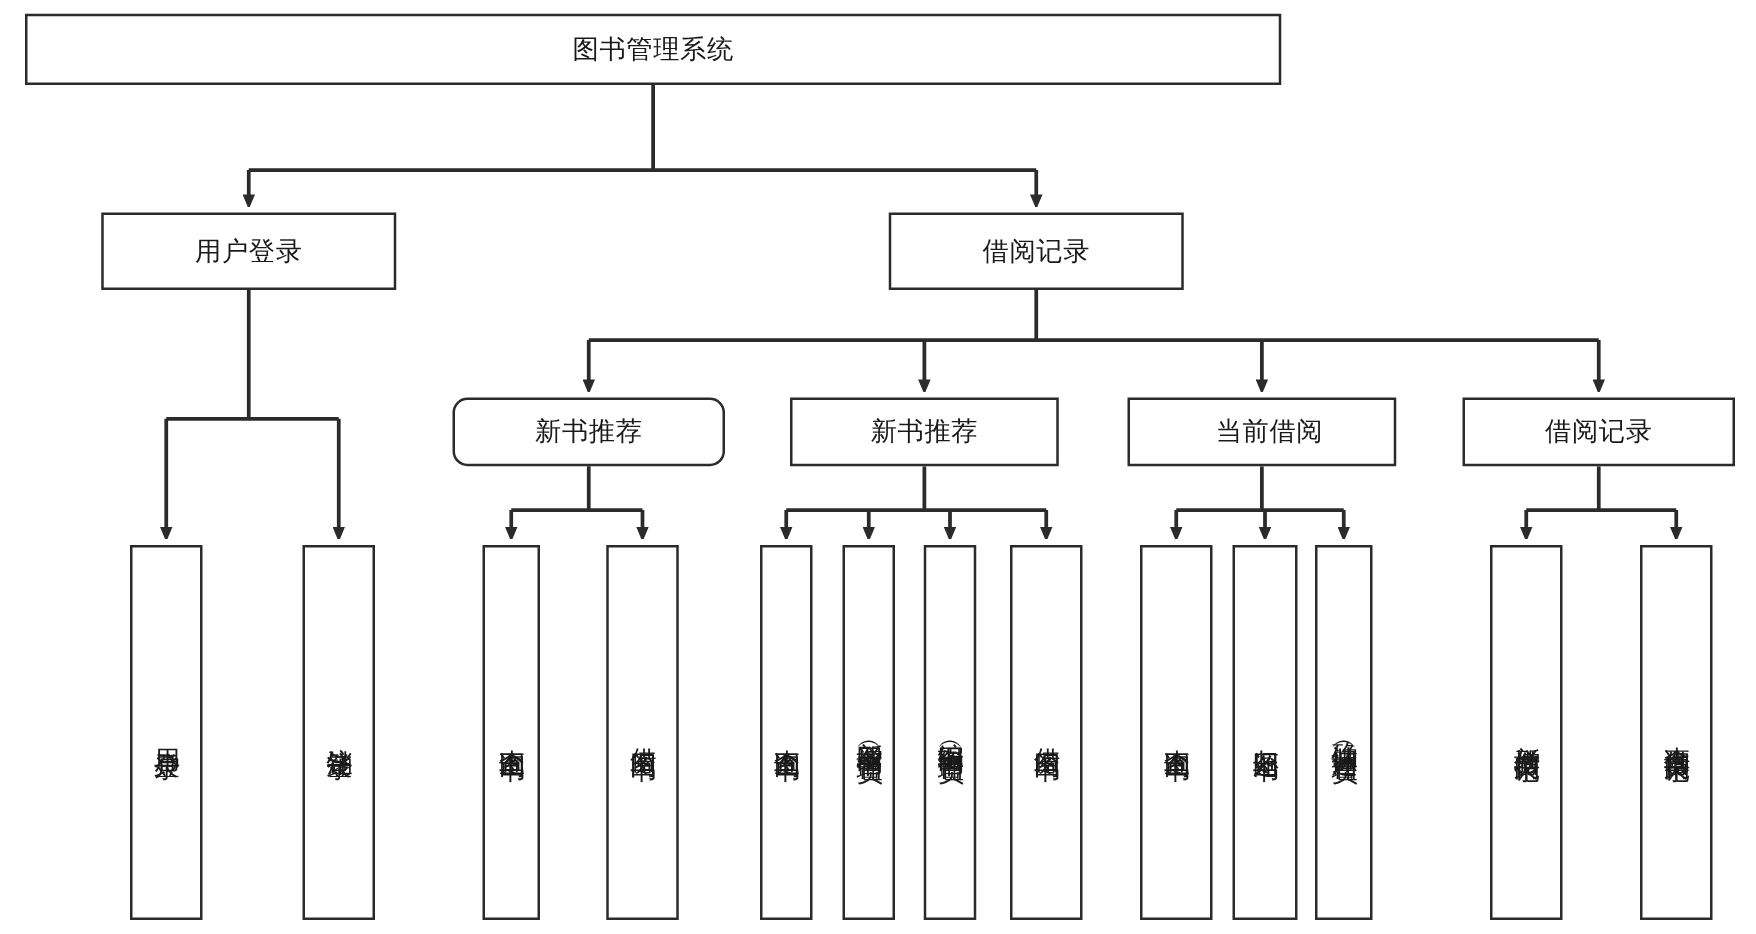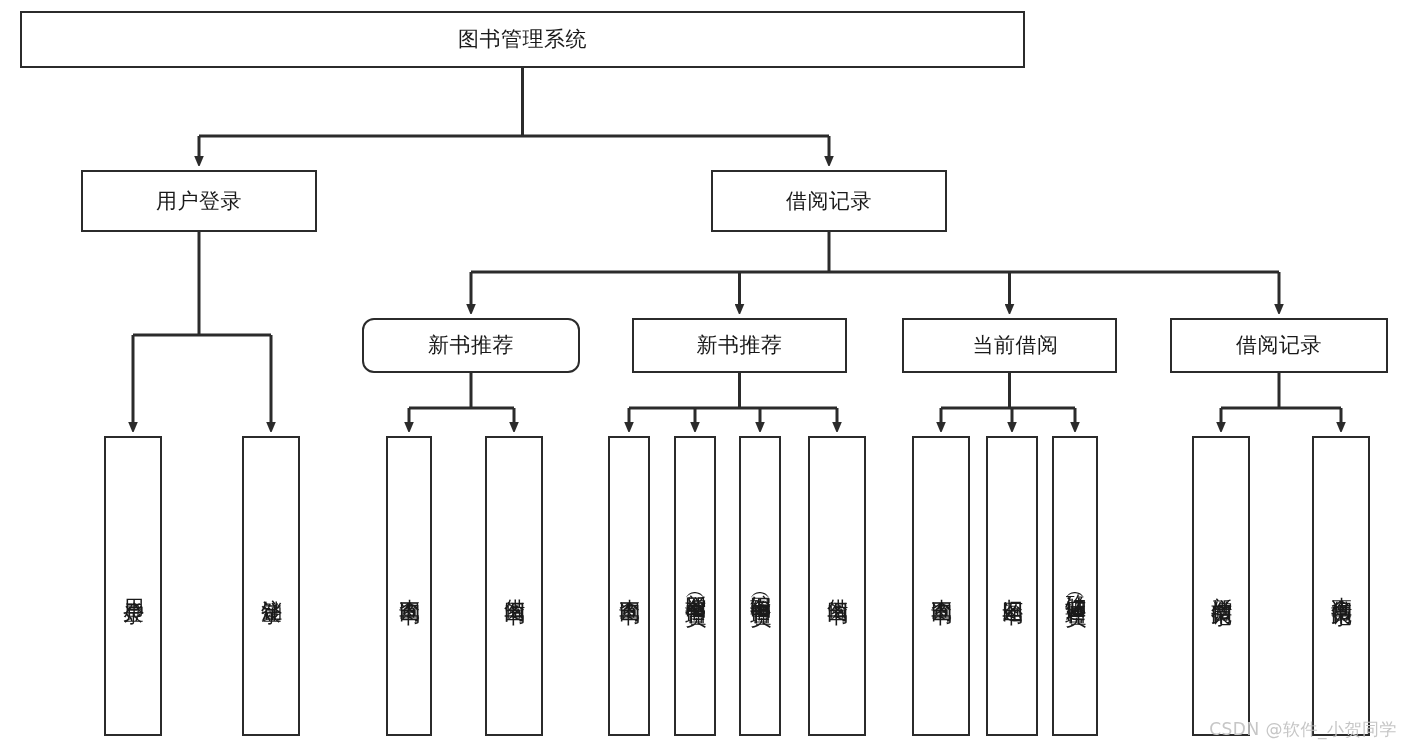--- a/index.html
+++ b/index.html
@@ -172,15 +172,14 @@
         <div class="leaf-label">确认归还（管理员）</div>
       </div>
       <div class="node leaf" style="left: 1192px; top: 436px; width: 58px; height: 300px;">
         <div class="leaf-label">新增借阅记录</div>
       </div>
       <div class="node leaf" style="left: 1312px; top: 436px; width: 58px; height: 300px;">
         <div class="leaf-label">查询借阅记录</div>
       </div>
     </div>
 
-  <div class="watermark">CSDN @软件_小贺同学</div>
 
 </div>
 
 </body></html>

